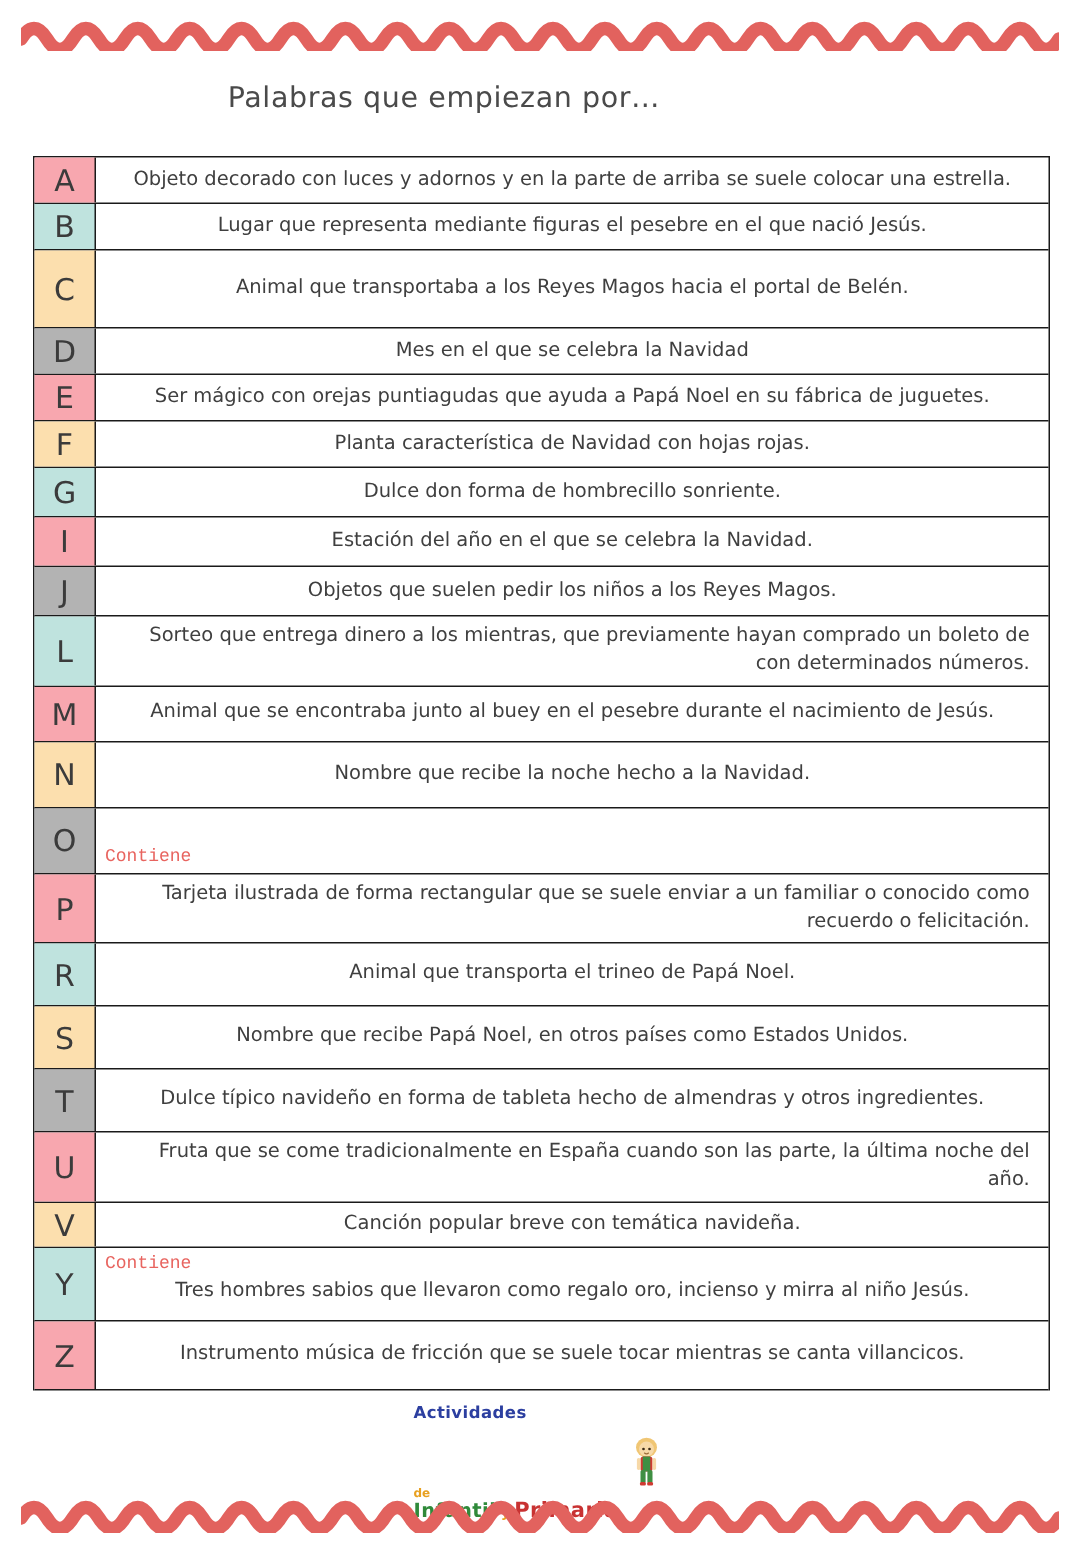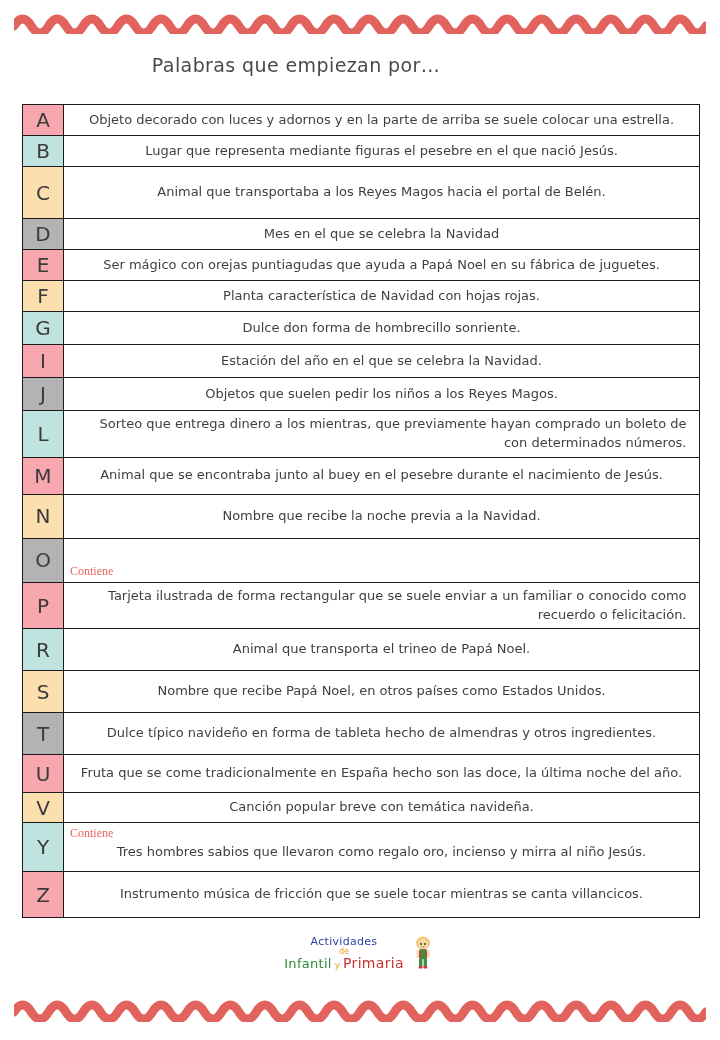--- a/index.html
+++ b/index.html
@@ -95,21 +95,21 @@
     color: #3f3f3f;
     font-family: "DejaVu Sans", sans-serif;
     max-width: 610px;
   }
   .contiene {
     position: absolute;
     left: 6px;
     bottom: 5px;
     font-size: 12px;
     color: #e8645f;
-    font-family: Liberation Serif, serif;
+    font-family: Liberation Mono, monospace;
     line-height: 1;
   }
   .row.has-note .clue-cell { justify-content: center; }
 
   
   .c-pink   { background: #f8a7af; }
   .c-teal   { background: #bfe3de; }
   .c-peach  { background: #fcdfae; }
   .c-gray   { background: #b3b3b3; }
 
@@ -124,28 +124,27 @@
     justify-content: center;
   }
   .logo {
     display: flex;
     align-items: center;
     gap: 6px;
   }
   .logo-words {
     display: flex;
     flex-direction: column;
-    align-items: center;
     line-height: 1.05;
     font-family: "DejaVu Sans", sans-serif;
-    font-weight: normal;
+    font-weight: bold;
   }
   .logo-line { display: flex; align-items: baseline; gap: 3px; }
   .logo-l1 { font-size: 11px; color: #2c3fa0; letter-spacing: 0.3px; }
-  .logo-l2 { font-size: 8px; color: #e8a020; }
+  .logo-l2 { font-size: 8px; color: #e8a020; margin-top: 44px; }
   .logo-l3a { font-size: 13px; color: #2f8a3a; letter-spacing: 0.3px; }
   .logo-l3y { font-size: 9px; color: #e8a020; }
   .logo-l3b { font-size: 14px; color: #c83232; letter-spacing: 0.3px; }
   .logo-figure { width: 26px; height: 34px; }
 </style>
 </head>
 <body>
 
 <div class="page">
 
@@ -232,21 +231,21 @@
     <div class="row" style="min-height:36px">
       <div class="letter-cell c-pink">M</div>
       <div class="clue-cell">
         <div class="clue-text">Animal que se encontraba junto al buey en el pesebre durante el nacimiento de Jesús.</div>
       </div>
     </div>
 
     <div class="row" style="min-height:43px">
       <div class="letter-cell c-peach">N</div>
       <div class="clue-cell">
-        <div class="clue-text">Nombre que recibe la noche previa a la Navidad.</div>
+        <div class="clue-text">Nombre que recibe la noche hecho a la Navidad.</div>
       </div>
     </div>
 
     <div class="row has-note" style="min-height:43px">
       <div class="letter-cell c-gray">O</div>
       <div class="clue-cell">
         <div class="contiene">Contiene</div>
       </div>
     </div>
 
@@ -274,21 +273,21 @@
     <div class="row" style="min-height:41px">
       <div class="letter-cell c-gray">T</div>
       <div class="clue-cell">
         <div class="clue-text">Dulce típico navideño en forma de tableta hecho de almendras y otros ingredientes.</div>
       </div>
     </div>
 
     <div class="row" style="min-height:37px">
       <div class="letter-cell c-pink">U</div>
       <div class="clue-cell">
-        <div class="clue-text">Fruta que se come tradicionalmente en España hecho son las doce, la última noche del año.</div>
+        <div class="clue-text">Fruta que se come tradicionalmente en España cuando son las parte, la última noche del año.</div>
       </div>
     </div>
 
     <div class="row" style="min-height:29px">
       <div class="letter-cell c-peach">V</div>
       <div class="clue-cell">
         <div class="clue-text">Canción popular breve con temática navideña.</div>
       </div>
     </div>
 

